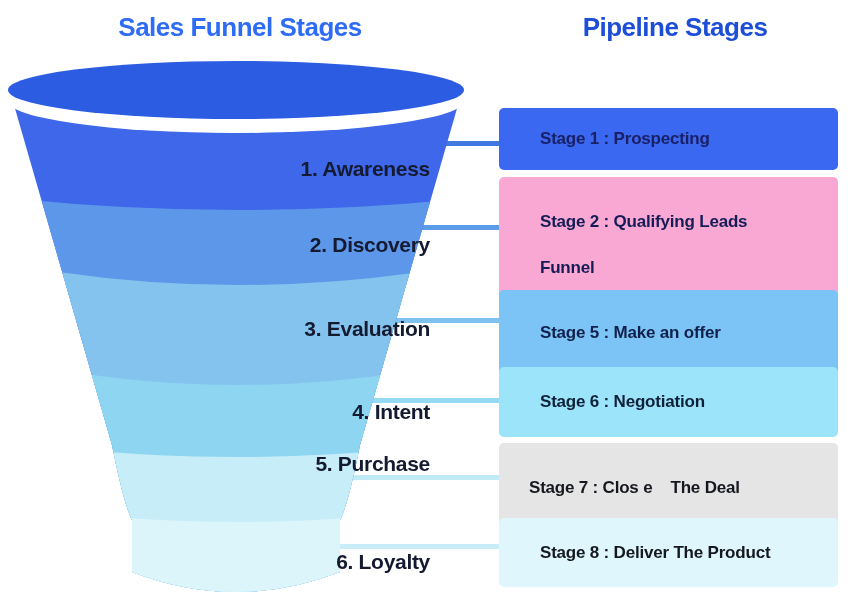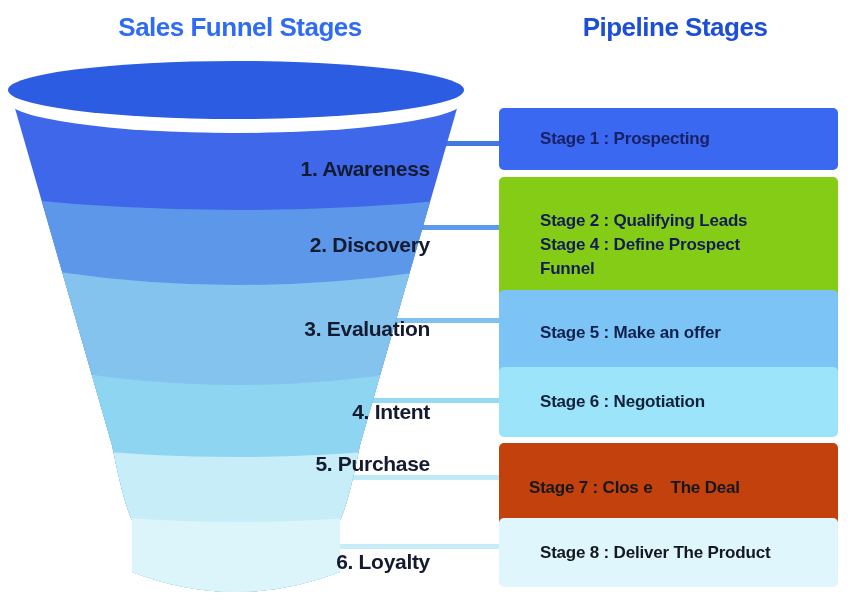--- a/index.html
+++ b/index.html
@@ -69,33 +69,32 @@
 <div class="funnel-label" style="top: 233px; color: rgb(20, 26, 48);">2. Discovery</div>
 <div class="funnel-label" style="top: 317px; color: rgb(20, 26, 48);">3. Evaluation</div>
 <div class="funnel-label" style="top: 400px; color: rgb(20, 26, 48);">4. Intent</div>
 <div class="funnel-label" style="top: 452px; color: rgb(20, 26, 48);">5. Purchase</div>
 <div class="funnel-label" style="top: 550px; color: rgb(20, 26, 48);">6. Loyalty</div>
 
 <div class="stage-box" style="top: 108px; height: 62px; background-color: rgb(58, 104, 240); color: rgb(26, 32, 102);">
   <div class="box-line">Stage 1 : Prospecting</div>
 </div>
 
-<div class="stage-box" style="top: 177px; height: 136px; background-color: #84cc16; color: rgb(20, 28, 85);">
+<div class="stage-box" style="top: 177px; height: 136px; background-color: #f9a8d4; color: rgb(20, 28, 85); gap: 22px;">
   <div class="box-line">Stage 2 : Qualifying Leads</div>
-  <div class="box-line">Stage 4 : Define Prospect</div>
   <div class="box-line">Funnel</div>
 </div>
 
 <div class="stage-box" style="top: 290px; height: 86px; background-color: rgb(124, 196, 246); color: rgb(16, 32, 74);">
   <div class="box-line">Stage 5 : Make an offer</div>
 </div>
 
 <div class="stage-box" style="top: 367px; height: 70px; background-color: rgb(156, 228, 250); color: rgb(15, 32, 56);">
   <div class="box-line">Stage 6 : Negotiation</div>
 </div>
 
-<div class="stage-box" style="top: 443px; height: 89px; background-color: #c2410c; color: rgb(21, 24, 30); padding-left: 30px;">
+<div class="stage-box" style="top: 443px; height: 89px; background-color: #e5e5e5; color: rgb(21, 24, 30); padding-left: 30px;">
   <div class="box-line">Stage 7 : Clos e    The Deal</div>
 </div>
 
 <div class="stage-box" style="top: 518px; height: 69px; background-color: rgb(222, 246, 252); color: rgb(21, 24, 30);">
   <div class="box-line">Stage 8 : Deliver The Product</div>
 </div>
 
 </body></html>

